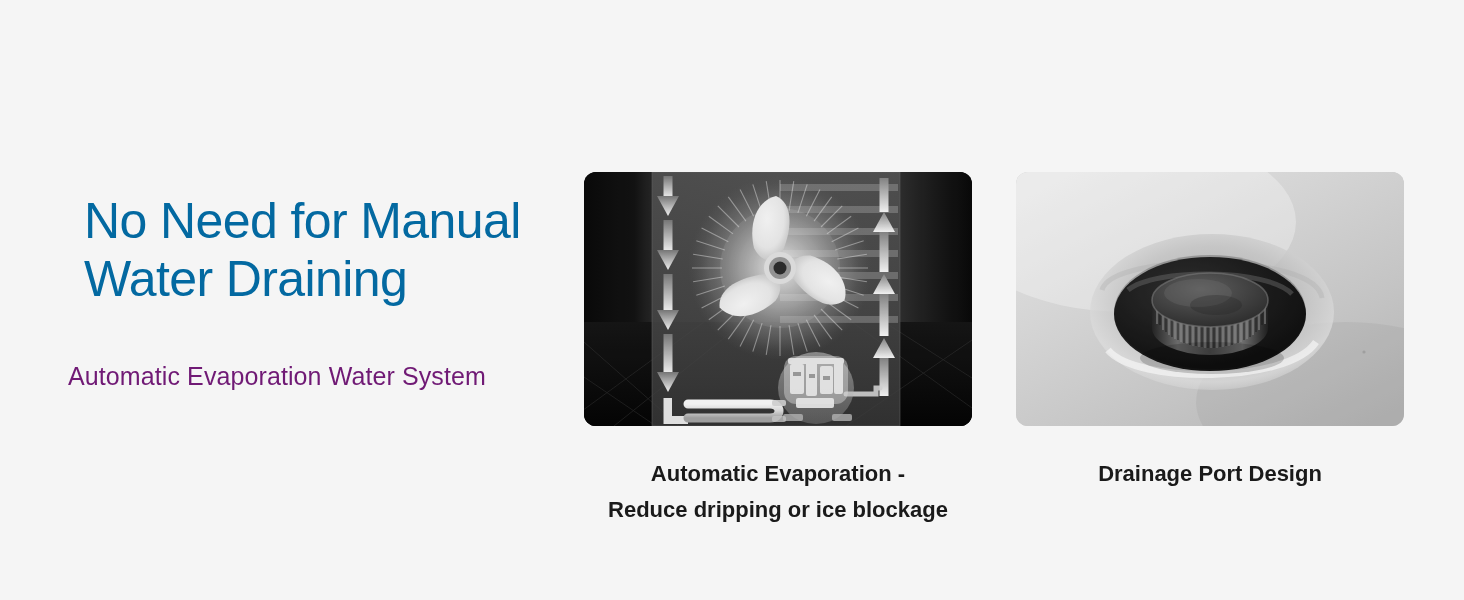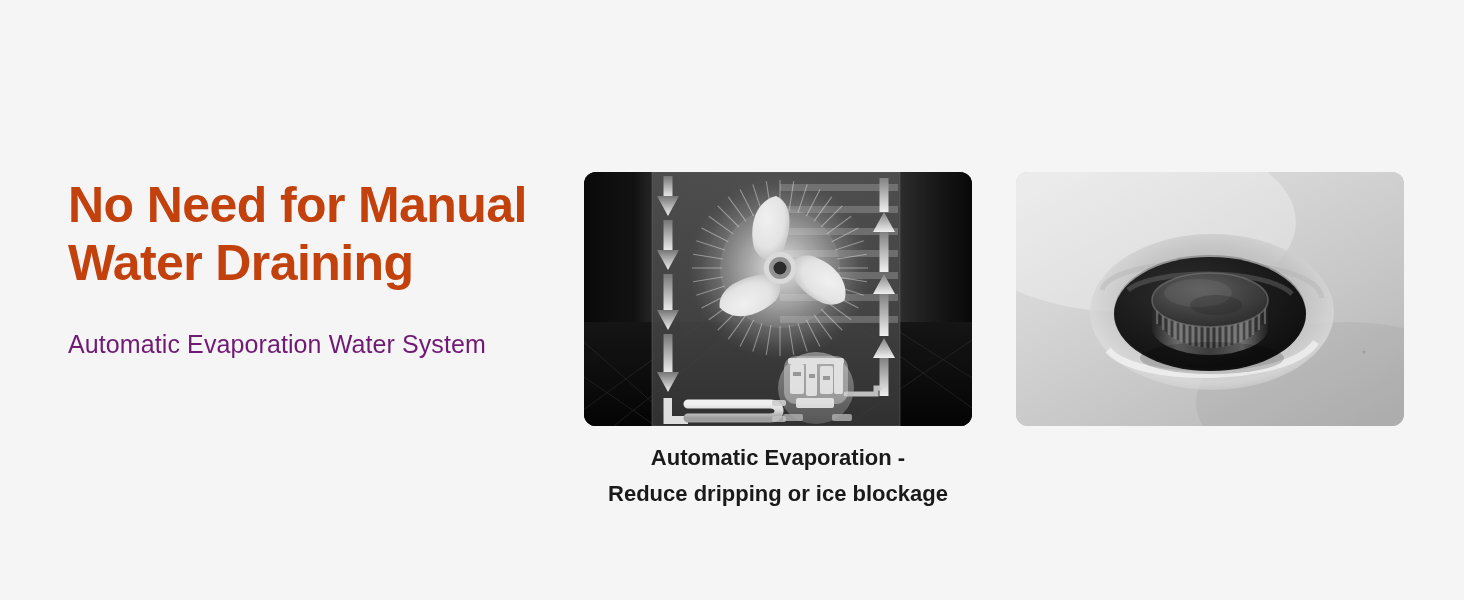--- a/index.html
+++ b/index.html
@@ -25,27 +25,27 @@
 
   
   .text-block {
     position: absolute;
     left: 68px;
     top: 176px;
     width: 500px;
   }
 
   .headline {
-    margin: 0;
+    margin: 16px;
     font-family: "Liberation Sans", sans-serif;
-    font-weight: 700;
+    font-weight: 400;
     font-size: 50px;
     line-height: 58px;
     letter-spacing: -0.6px;
-    color: #c2410c;
+    color: #0369a1;
     white-space: pre-line;
   }
 
   .subhead {
     margin: 0;
     padding-top: 37px;
     font-family: "Liberation Sans", sans-serif;
     font-weight: 400;
     font-size: 25px;
     line-height: 30px;
@@ -74,21 +74,21 @@
   .card-figure {
     position: relative;
     width: 388px;
     height: 254px;
     border-radius: 12px;
     overflow: hidden;
   }
 
   .card-caption {
     margin: 0;
-    padding-top: 14px;
+    padding-top: 30px;
     font-family: "Liberation Sans", sans-serif;
     font-weight: 700;
     font-size: 22px;
     line-height: 36px;
     color: #1a1a1a;
     text-align: center;
     white-space: pre-line;
   }
 
   
@@ -425,16 +425,17 @@
           <ellipse cx="194" cy="128" rx="58" ry="27" fill="none" stroke="#7a7a7a" stroke-width="1.6" opacity="0.6"></ellipse>
 
           <ellipse cx="182" cy="121" rx="34" ry="14" fill="#6e6e6e" opacity="0.35"></ellipse>
           <ellipse cx="200" cy="133" rx="26" ry="10" fill="#1f1f1f" opacity="0.28"></ellipse>
 
           <ellipse cx="196" cy="186" rx="72" ry="16" fill="#000" opacity="0.18"></ellipse>
 
           <circle cx="348" cy="180" r="1.6" fill="#9a9a9a" opacity="0.8"></circle>
         </svg>
       </div>
+      <p class="card-caption">Drainage Port Design</p>
     </div>
 
   </div>
 </div>
 
 </body></html>

